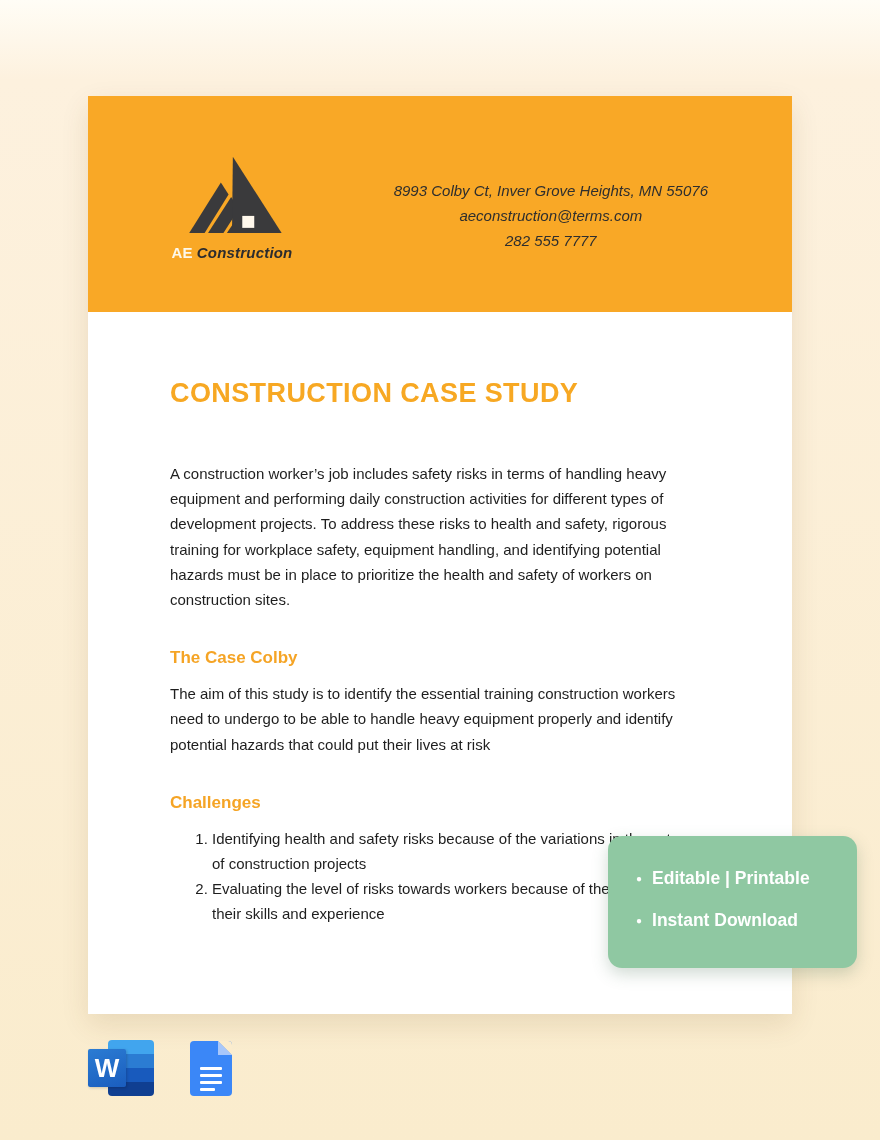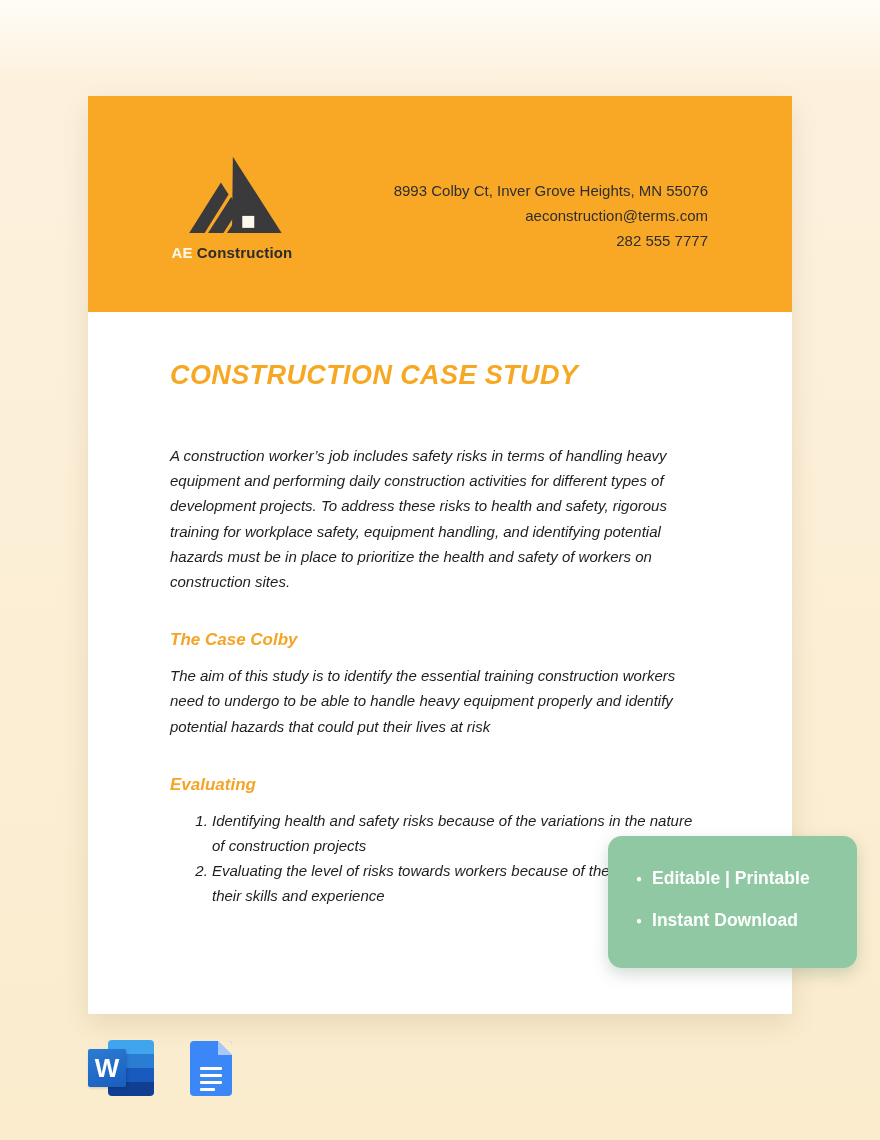--- a/index.html
+++ b/index.html
@@ -36,32 +36,33 @@
   }
   .logo svg { display: block; margin: 0 auto; }
   .logo-text {
     margin-top: 5px;
     font-size: 15px;
     font-weight: bold;
     letter-spacing: 0.2px;
     white-space: nowrap;
   }
   .logo-ae { color: #fdf8ea; margin-top: 40px; }
-  .logo-co { color: #2c2c2e; margin-left: 4px; }
+  .logo-co { color: #2c2c2e; margin-left: 4px; font-style: italic; }
 
   .contact {
     position: absolute;
     top: 82px; right: 84px;
-    text-align: right;
+    text-align: center;
     color: #2e2e2e;
     font-size: 15px;
     line-height: 25px;
-  }
-
-  .doc-body { padding: 48px 84px 0 82px; font-style: italic; }
+    font-style: italic;
+  }
+
+  .doc-body { padding: 66px 84px 0 82px; }
 
   .doc-title {
     margin: 0 0 52px 0;
     font-size: 27px;
     font-weight: bold;
     color: #f7a823;
     letter-spacing: 0.4px;
   }
 
   .section h2 {
@@ -226,21 +227,21 @@
       <div class="section">
         <p>A construction worker’s job includes safety risks in terms of handling heavy equipment and performing daily construction activities for different types of development projects. To address these risks to health and safety, rigorous training for workplace safety, equipment handling, and identifying potential hazards must be in place to prioritize the health and safety of workers on construction sites.</p>
       </div>
 
       <div class="section">
         <h2>The Case Colby</h2>
         <p>The aim of this study is to identify the essential training construction workers need to undergo to be able to handle heavy equipment properly and identify potential hazards that could put their lives at risk</p>
       </div>
 
       <div class="section">
-        <h2>Evaluating</h2>
+        <h2>Challenges</h2>
         <ol>
           <li>Identifying health and safety risks because of the variations in the nature of construction projects</li>
           <li>Evaluating the level of risks towards workers because of the difference in their skills and experience</li>
         </ol>
       </div>
 
     </div>
   </div>
 
   <div class="badge">

